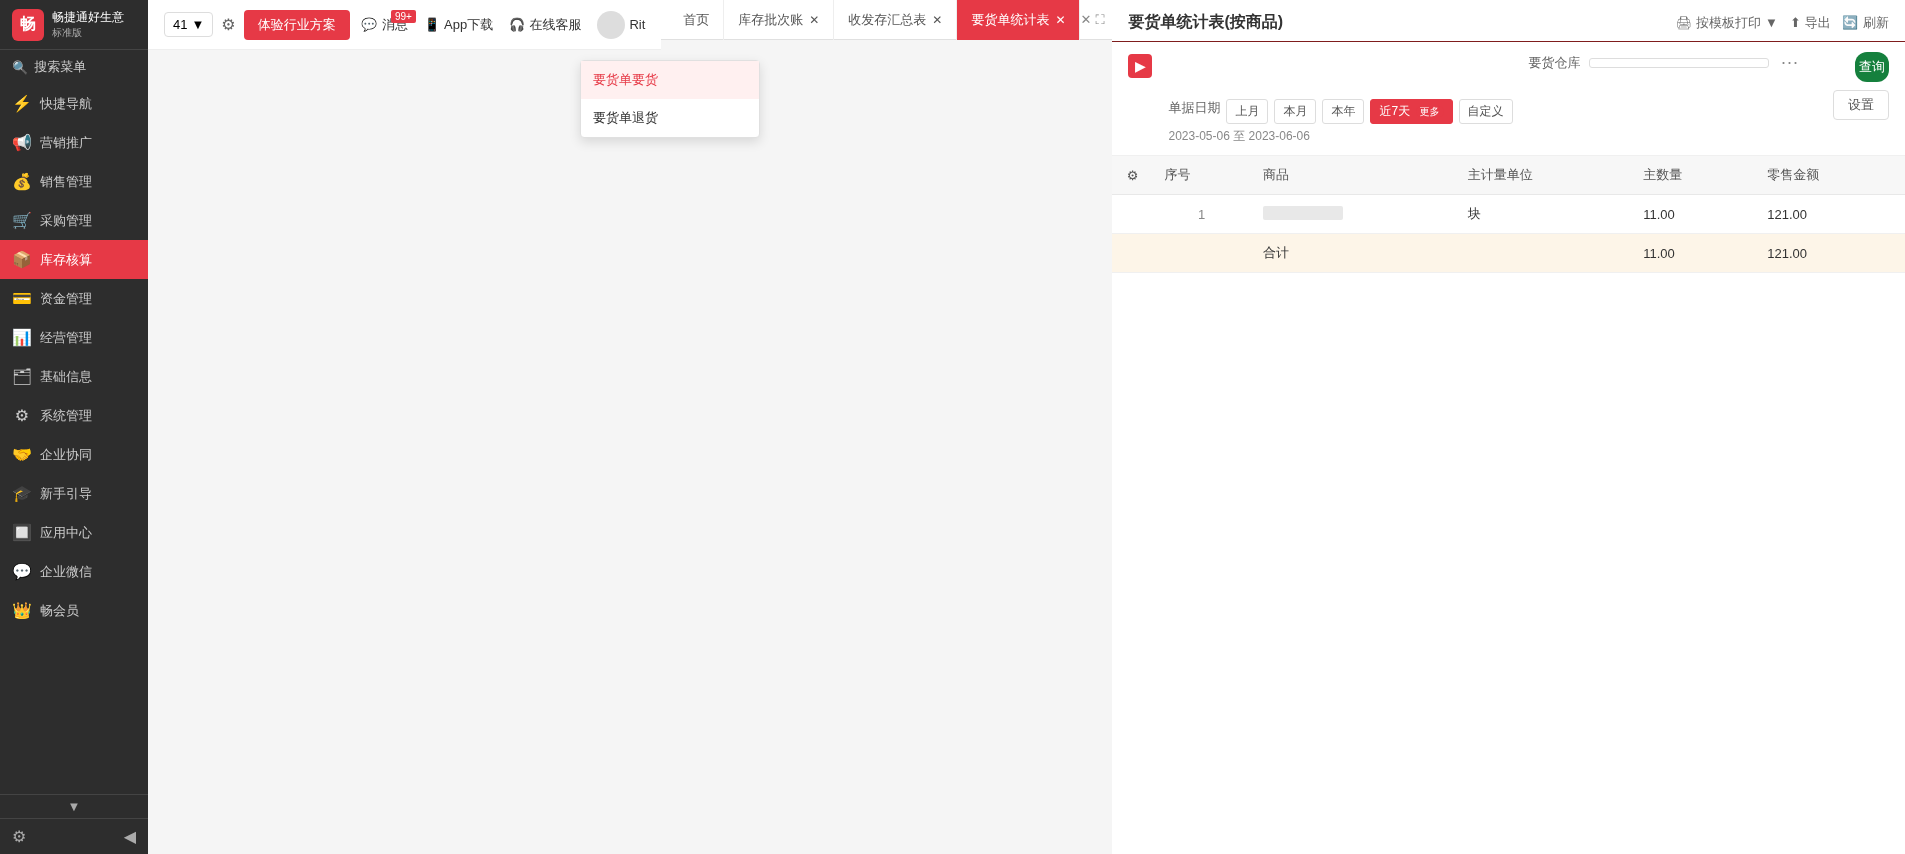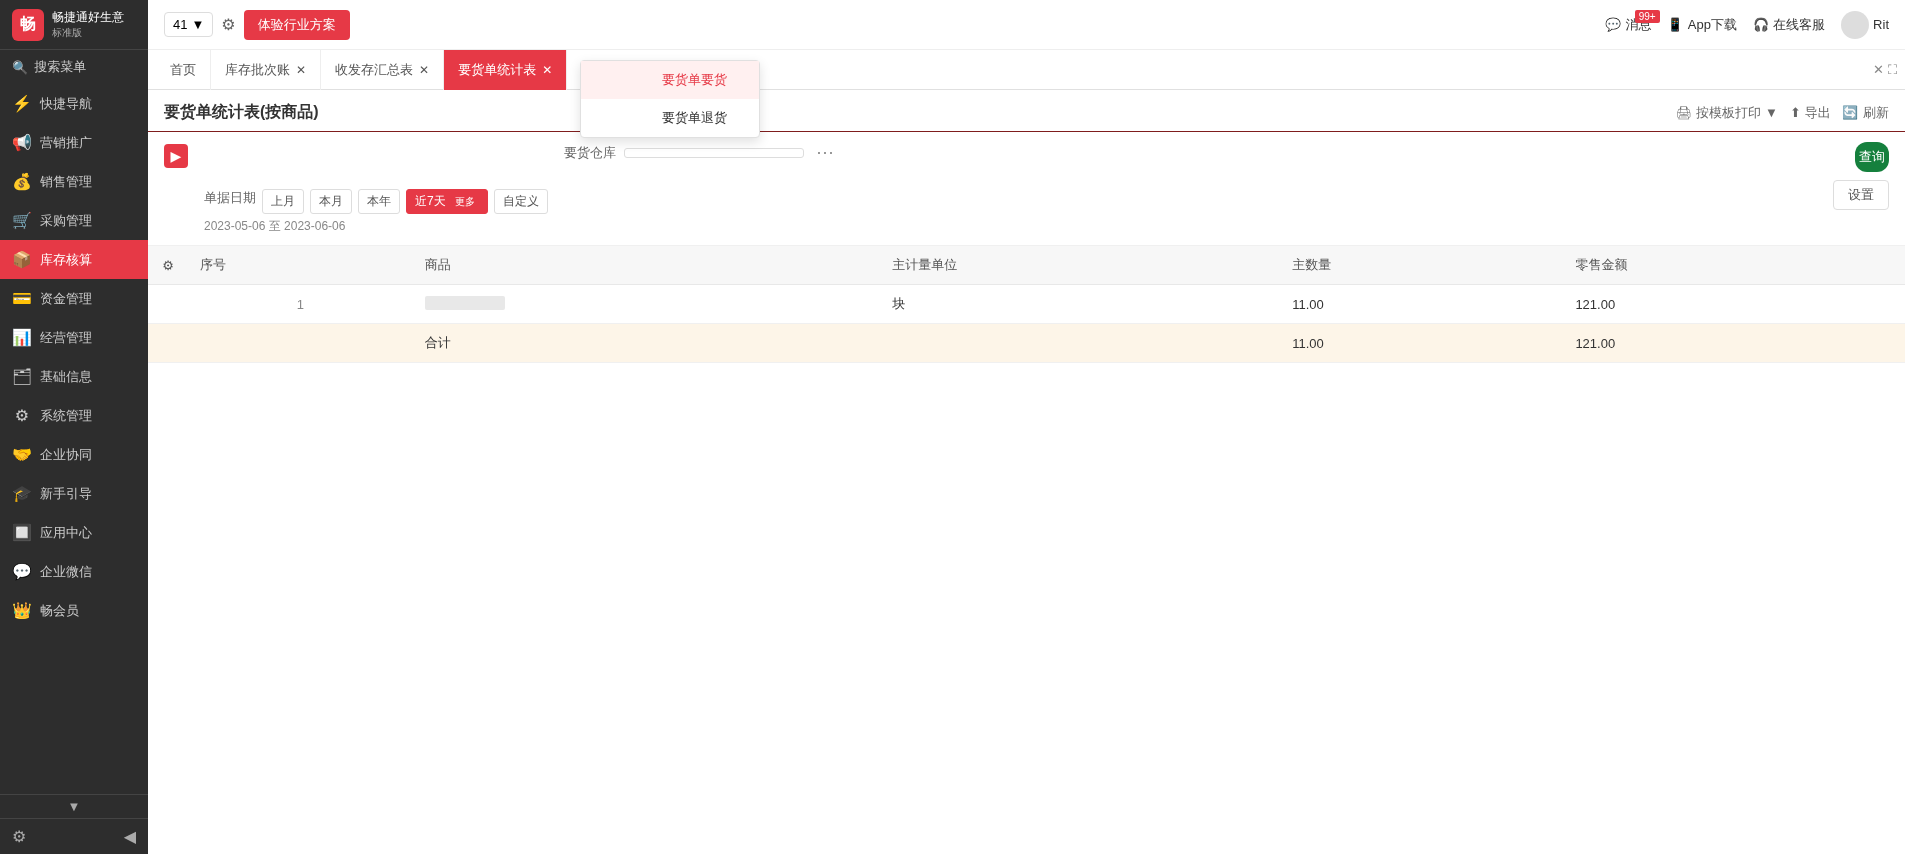--- a/index.html
+++ b/index.html
@@ -67,21 +67,21 @@
     }
     .sidebar-bottom {
       padding: 8px 12px;
       display: flex; align-items: center;
       justify-content: space-between;
       border-top: 1px solid #444;
     }
     .sidebar-bottom-icon { color: #aaa; font-size: 16px; cursor: pointer; }
 
     
-    .main { flex: 1; display: flex; flex-direction: column; background: #f5f5f5; overflow: hidden; }
+    .main { flex: 1; display: flex; flex-direction: row; background: #f5f5f5; overflow: hidden; }
 
     
     .topbar {
       height: 50px;
       background: #fff;
       display: flex; align-items: center;
       padding: 0 16px;
       border-bottom: 1px solid #eee;
       gap: 12px;
       flex-shrink: 0;
@@ -220,25 +220,24 @@
       top: 60px;
       left: 580px;
       background: #fff;
       border: 1px solid #e0e0e0;
       border-radius: 4px;
       box-shadow: 0 4px 12px rgba(0,0,0,0.12);
       width: 180px;
       z-index: 100;
     }
     .dropdown-item {
-      padding: 10px 32px;
+      padding: 10px 12px;
       cursor: pointer;
       font-size: 13px;
       color: #333;
-      text-align: right;
     }
     .dropdown-item.selected { background: #fff0f0; color: #e63946; }
 
     
     .table-wrap { overflow: auto; }
     table { width: 100%; border-collapse: collapse; }
     thead tr { background: #f7f7f7; }
     th {
       padding: 10px 12px;
       text-align: left; font-size: 13px;

